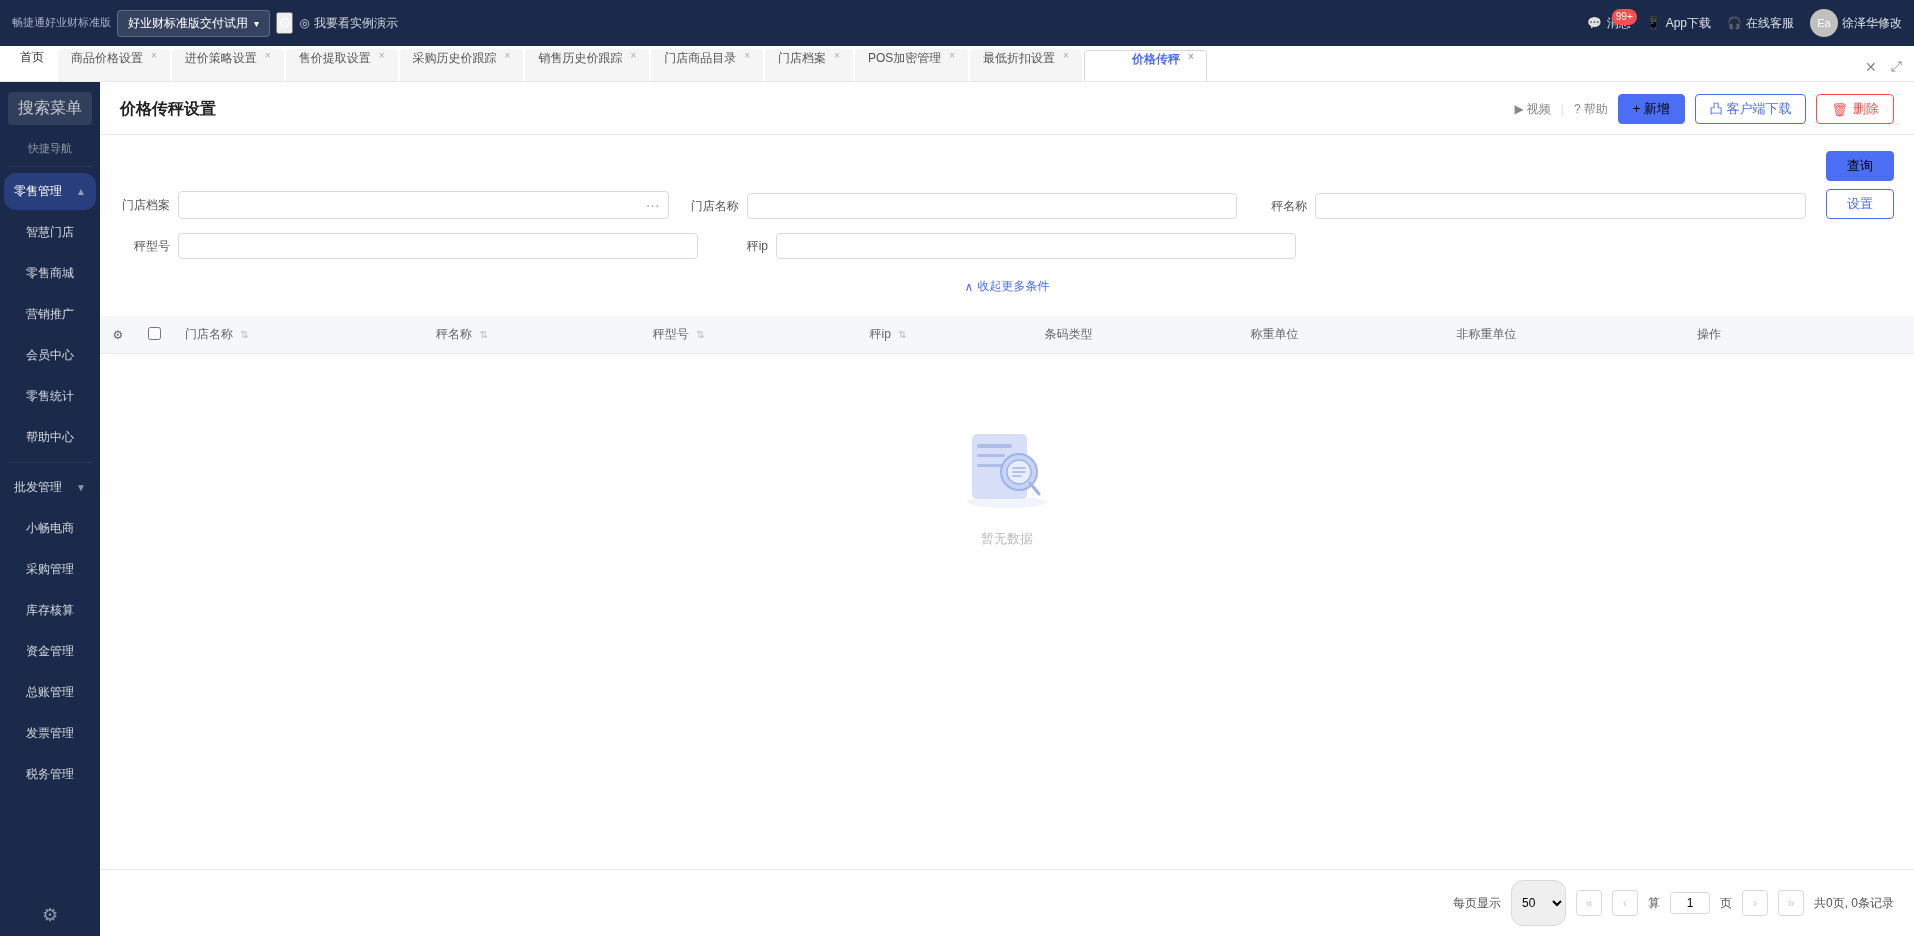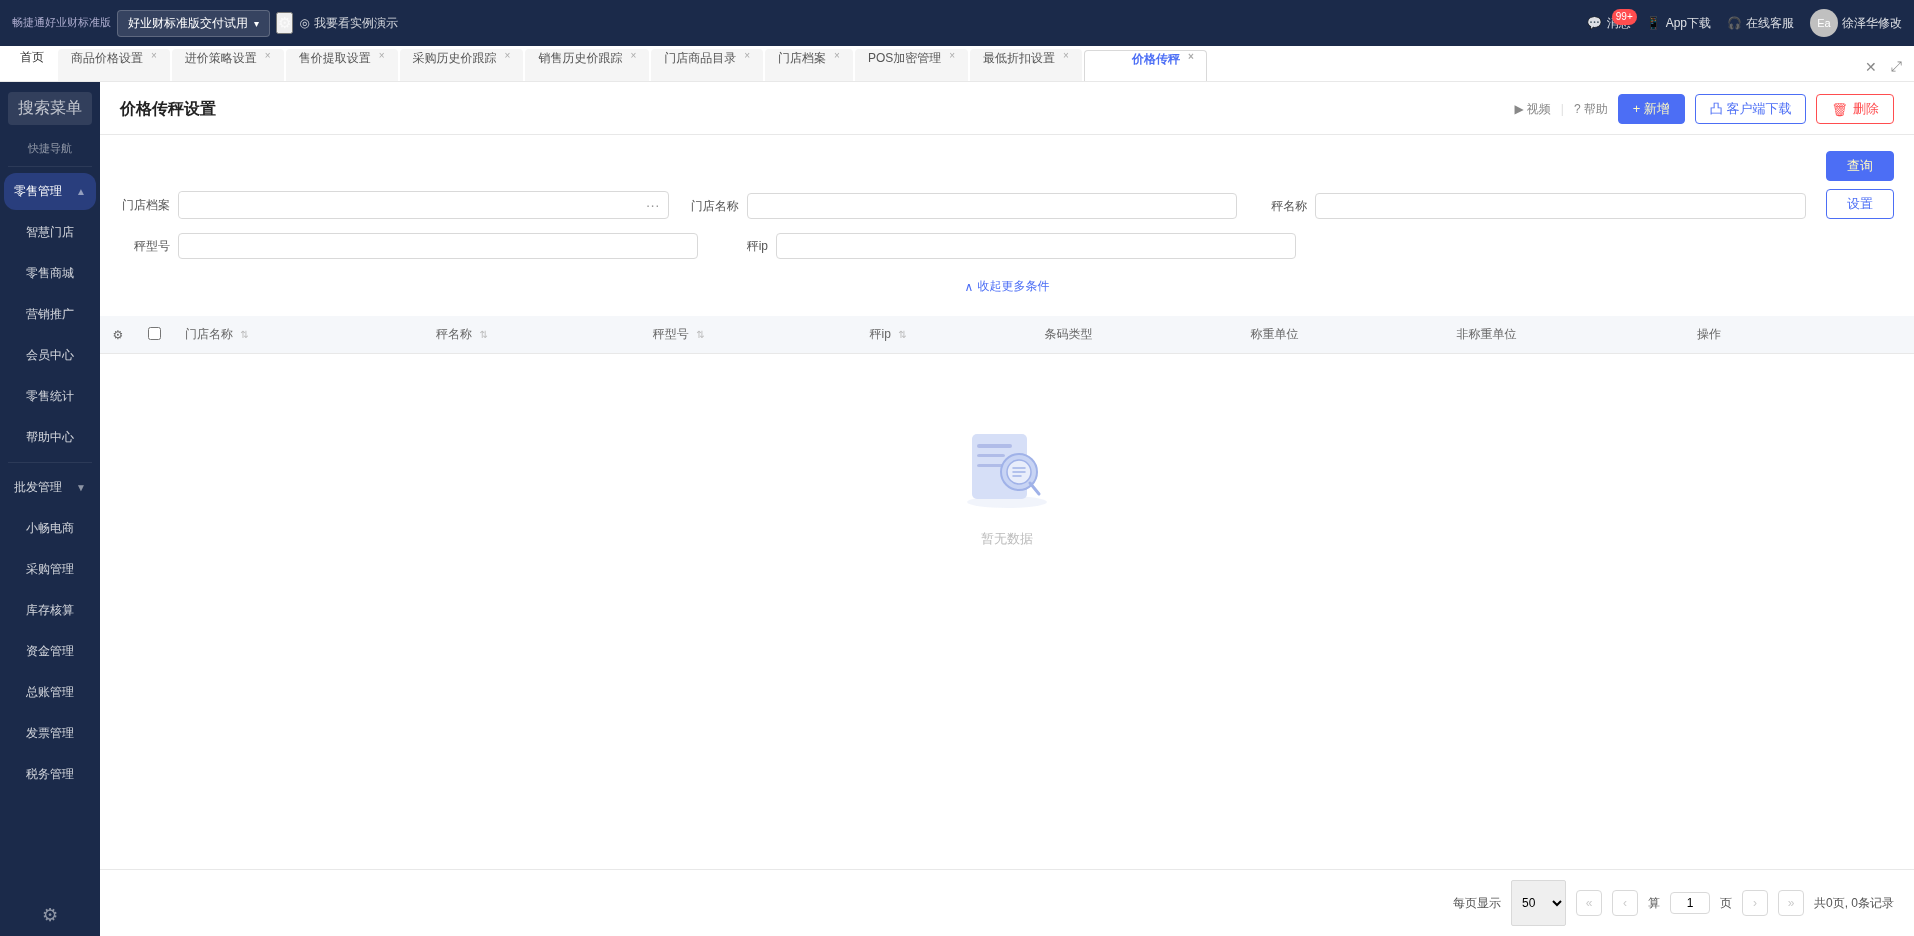--- a/index.html
+++ b/index.html
@@ -46,21 +46,21 @@
 
     
     .content-area { flex: 1; display: flex; flex-direction: column; overflow: hidden; background: #f0f2f5; }
 
     
     .page-header { background: #fff; padding: 12px 20px 10px; border-bottom: 1px solid #e8e8e8; display: flex; align-items: center; justify-content: space-between; flex-shrink: 0; }
     .page-title { font-size: 16px; font-weight: bold; color: #222; }
     .page-header-actions { display: flex; align-items: center; gap: 10px; }
     .header-link { font-size: 12px; color: #888; cursor: pointer; display: flex; align-items: center; gap: 3px; }
     .btn { border-radius: 4px; padding: 5px 14px; font-size: 13px; cursor: pointer; border: 1px solid; display: flex; align-items: center; gap: 5px; }
-    .btn-primary { background: #4c6ef5; color: #fef9c3; border-color: #4c6ef5; }
+    .btn-primary { background: #4c6ef5; color: #000000; border-color: #4c6ef5; }
     .btn-default { background: #fff; color: #4c6ef5; border-color: #4c6ef5; }
     .btn-danger { background: #fff; color: #ff4d4f; border-color: #ff4d4f; }
 
     
     .search-form { background: #fff; padding: 16px 20px; flex-shrink: 0; }
     .form-row { display: flex; gap: 20px; margin-bottom: 14px; align-items: flex-end; }
     .form-group { display: flex; align-items: center; gap: 8px; flex: 1; }
     .form-label { font-size: 12px; color: #555; white-space: nowrap; min-width: 50px; text-align: right; }
     .form-input { flex: 1; border: 1px solid #d9d9d9; border-radius: 4px; padding: 5px 10px; font-size: 12px; outline: none; color: #333; }
     .form-input-with-btn { display: flex; flex: 1; border: 1px solid #d9d9d9; border-radius: 4px; overflow: hidden; }
@@ -80,21 +80,21 @@
 
     
     .empty-state { display: flex; flex-direction: column; align-items: center; justify-content: center; padding: 60px 0; }
     .empty-text { color: #bbb; font-size: 13px; }
 
     
     .empty-illustration { width: 120px; height: 100px; margin-bottom: 16px; }
 
     
     .pagination-bar { background: #fff; border-top: 1px solid #e8e8e8; padding: 10px 20px; display: flex; align-items: center; justify-content: flex-end; gap: 10px; font-size: 12px; color: #555; flex-shrink: 0; }
-    .page-size-select { border: 1px solid #d9d9d9; border-radius: 2px; padding: 14px 6px; font-size: 12px; }
+    .page-size-select { border: 1px solid #d9d9d9; border-radius: 12px; padding: 14px 6px; font-size: 12px; }
     .page-nav-btn { width: 26px; height: 26px; border: 1px solid #d9d9d9; border-radius: 4px; display: flex; align-items: center; justify-content: center; cursor: pointer; background: #fff; color: #555; font-size: 12px; }
     .page-nav-btn.disabled { color: #ccc; cursor: not-allowed; }
     .page-input { width: 40px; border: 1px solid #d9d9d9; border-radius: 4px; padding: 3px 6px; text-align: center; font-size: 12px; }
   </style>
 </head>
 <body>
 
 <div class="top-bar">
   <div class="app-logo">
     <span>畅捷通好业财标准版</span>

